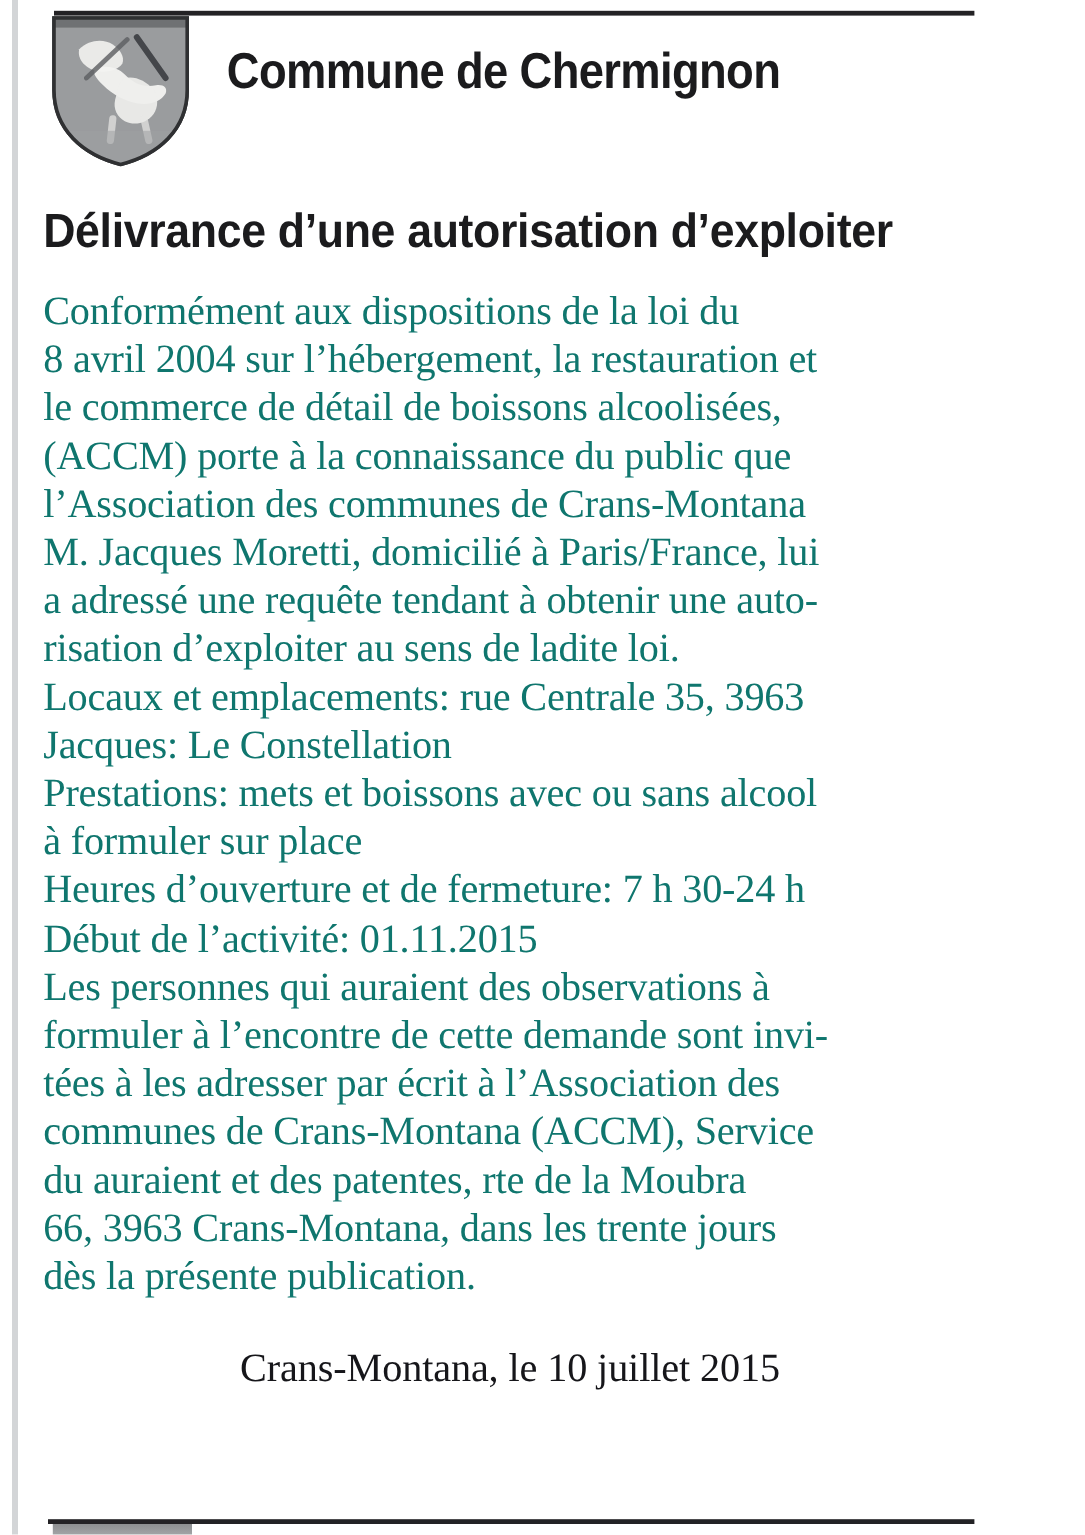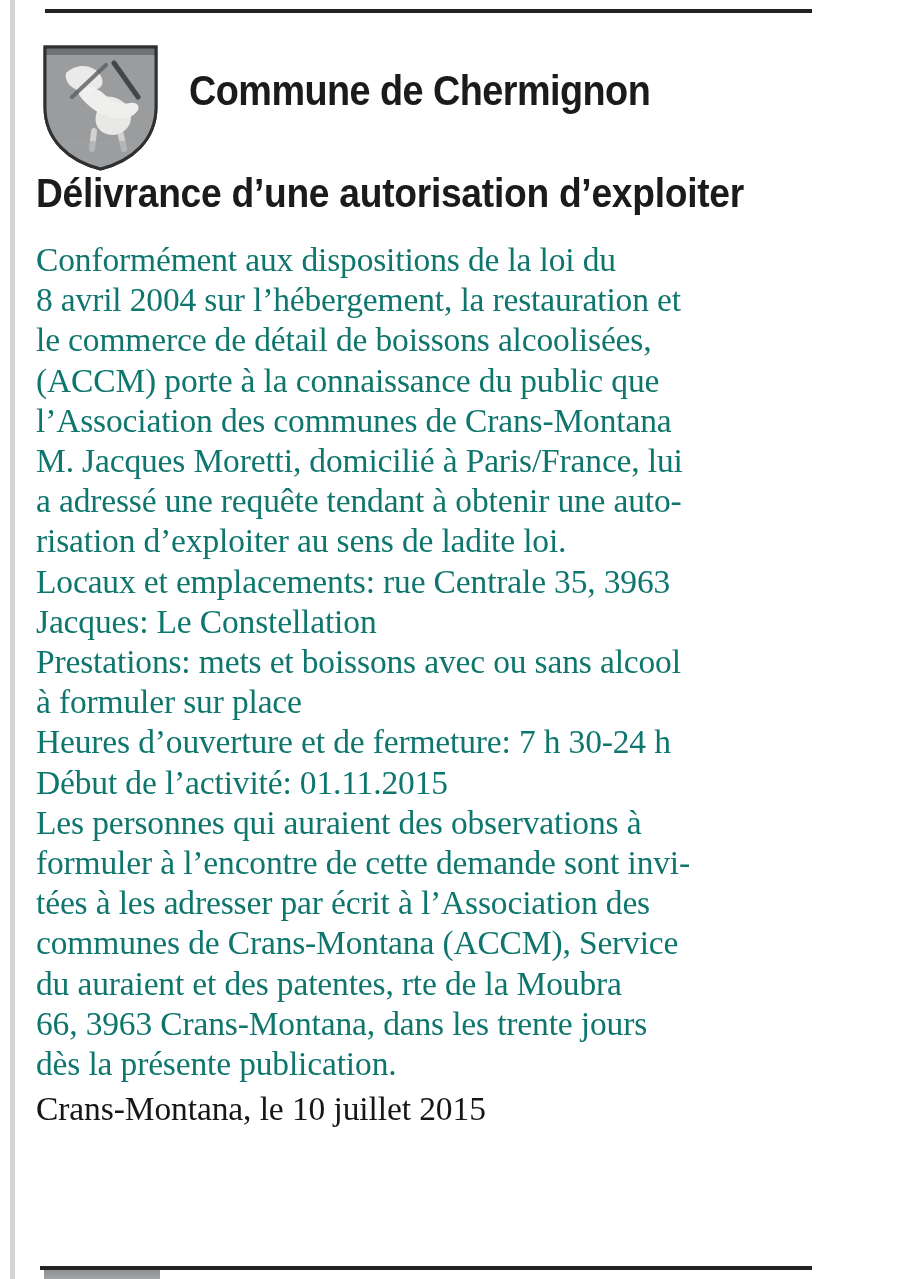--- a/index.html
+++ b/index.html
@@ -57,21 +57,20 @@
     background: linear-gradient(180deg, #8d8f91 0%, #a2a4a6 100%);
   }
 
   
   .masthead {
     position: absolute;
     left: 0;
     top: 0;
     width: 800px;
     height: 150px;
-    margin-top: 32px;
   }
 
   .crest {
     position: absolute;
     left: 42px;
     top: 13px;
     width: 117px;
     height: 126px;
   }
   .crest svg { display: block; width: 117px; height: 126px; }
@@ -122,23 +121,23 @@
     line-height: 40.2px;
     letter-spacing: -0.15px;
     color: #0f766e;
     white-space: nowrap;
   }
 
   
   .signature-block {
     position: absolute;
     left: 36px;
-    top: 1088px;
+    top: 1120px;
     width: 778px;
-    text-align: left;
+    text-align: center;
   }
   .signature-place-date {
     font-family: "Liberation Serif", "DejaVu Serif", serif;
     font-size: 33.5px;
     line-height: 41px;
     letter-spacing: -0.1px;
     color: #16161a;
     white-space: nowrap;
   }
   .signature-authority {

